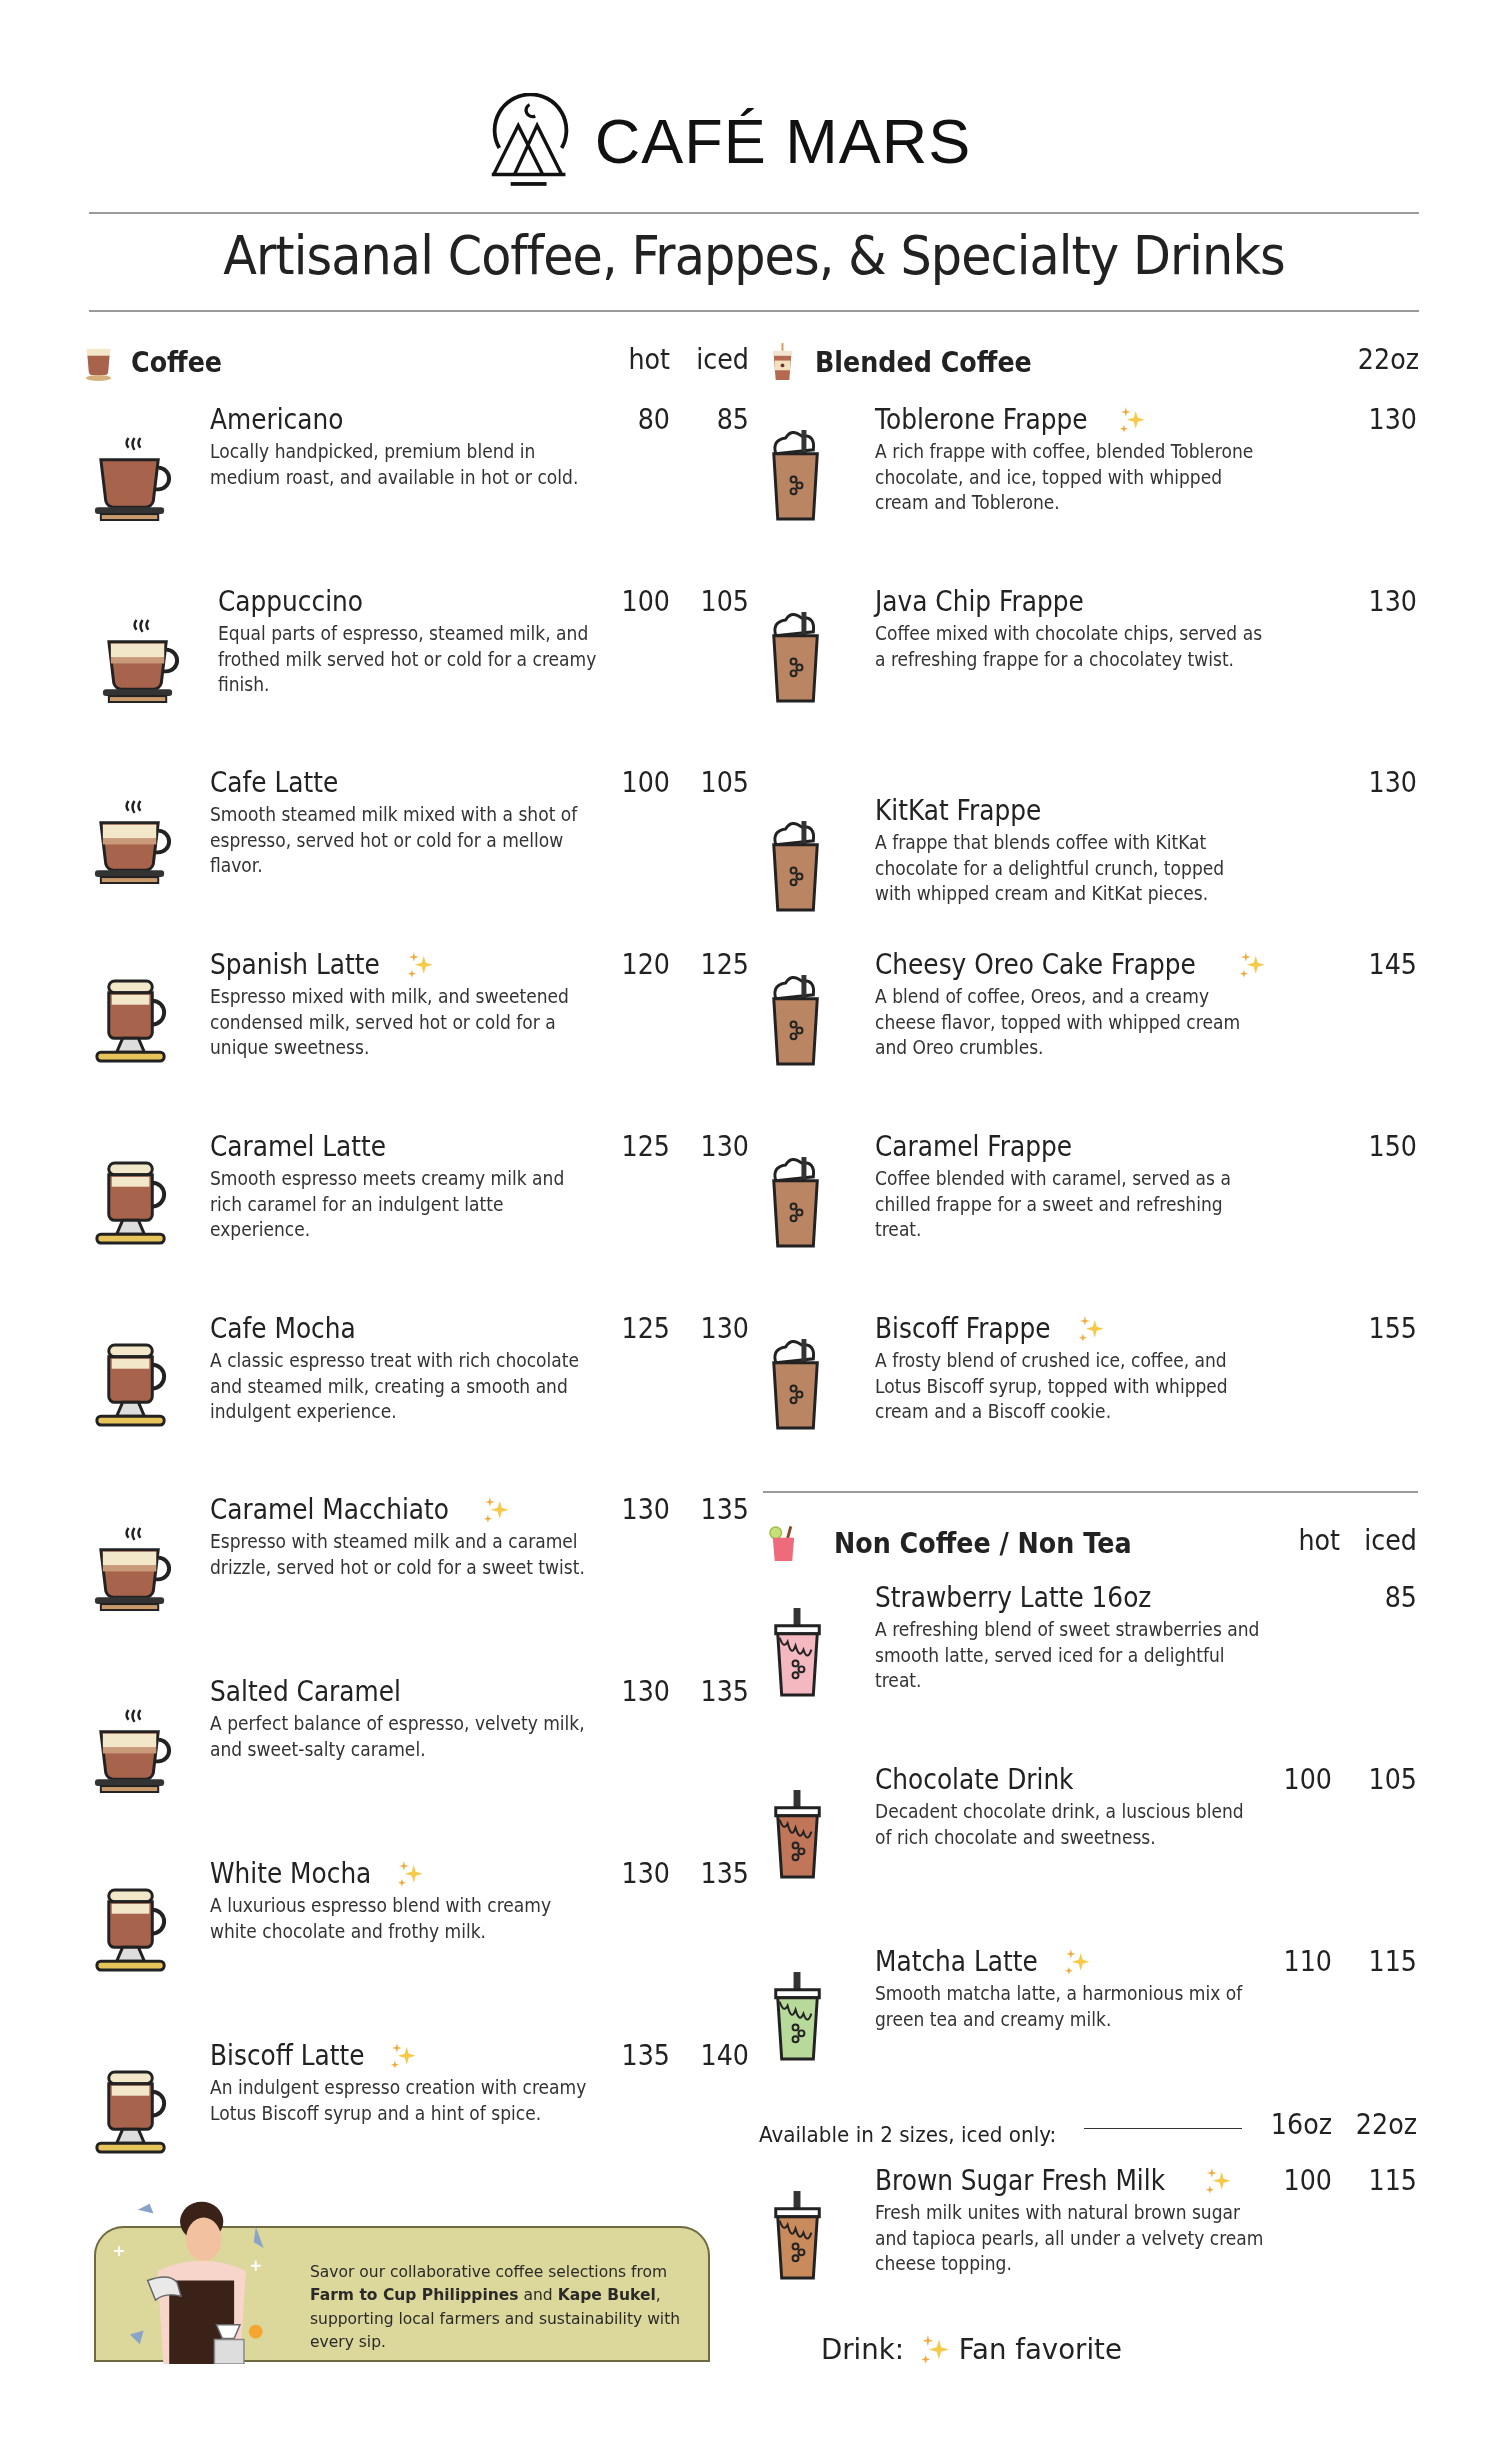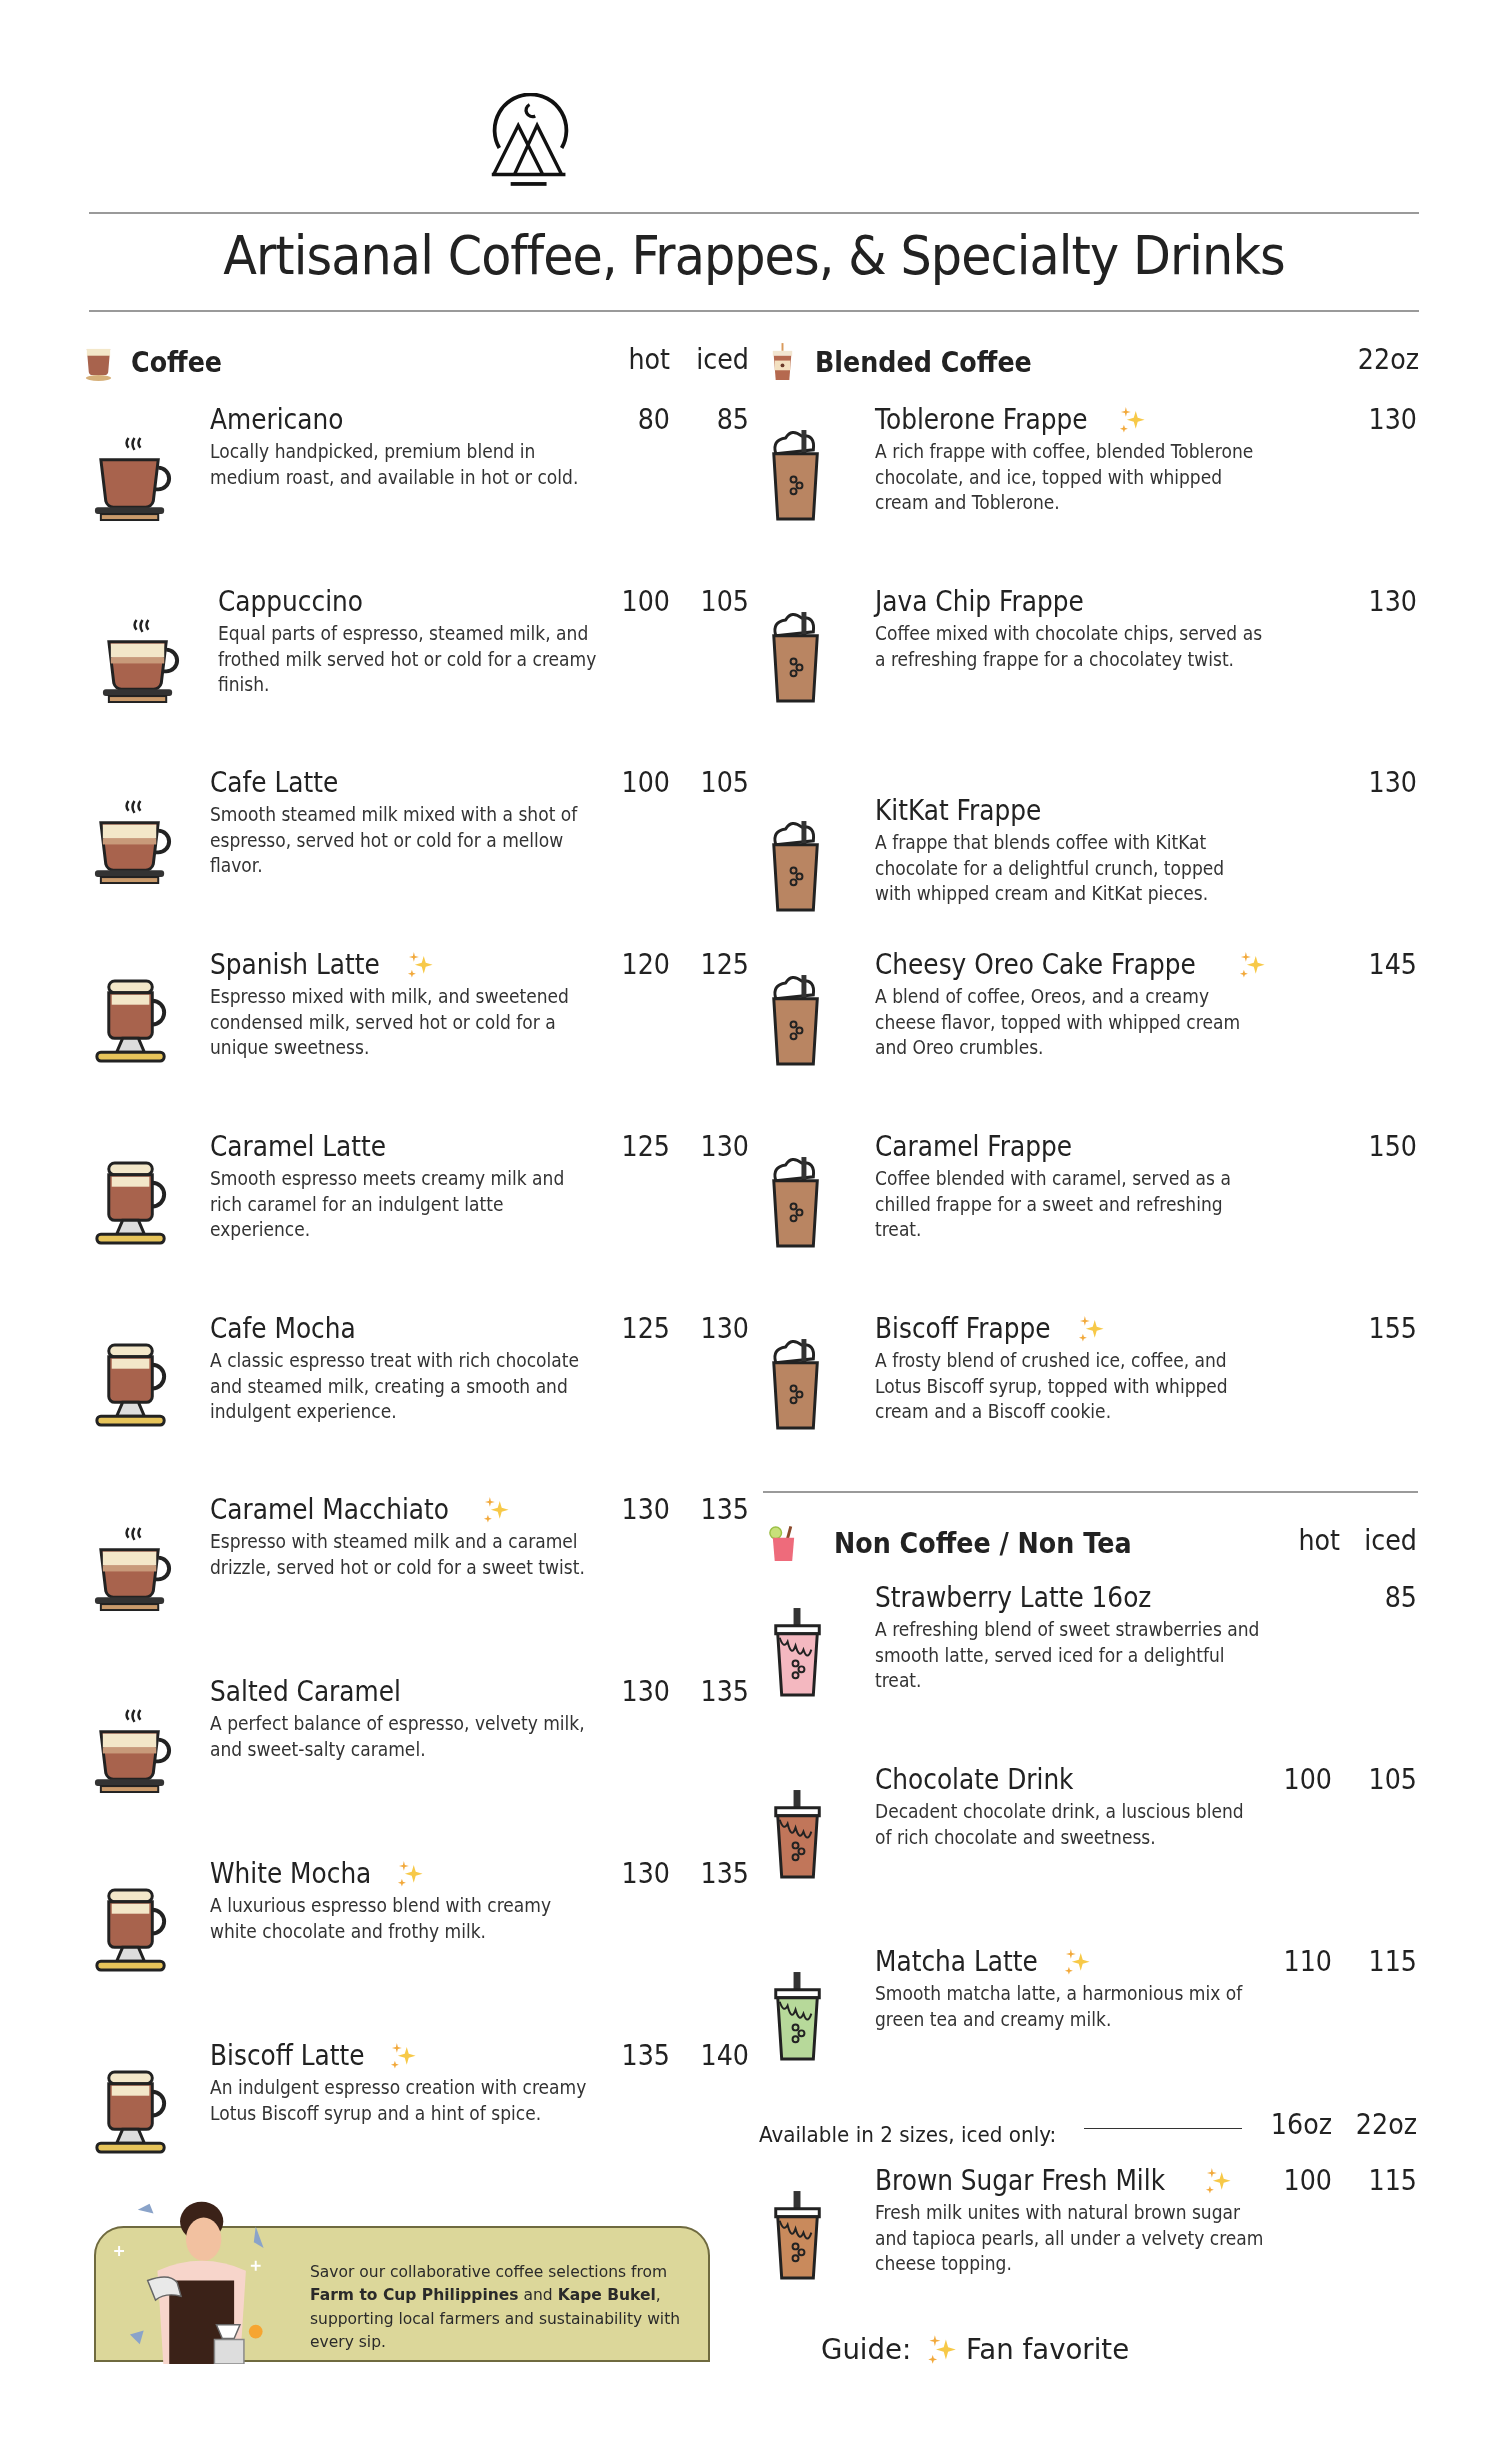--- a/index.html
+++ b/index.html
@@ -95,20 +95,21 @@
   </defs>
 </svg>
 
 <div class="logo">
   <svg viewBox="0 0 90 100">
     <path d="M12 58 A38 38 0 1 1 78 58" stroke="#111" stroke-width="4" fill="none"></path>
     <path d="M44 12 a6 6 0 0 0 6 12" stroke="#111" stroke-width="3.5" fill="none"></path>
     <path d="M6 86 L32 34 L58 86 M28 86 L52 34 L78 86 M4 86 H82" stroke="#111" stroke-width="3.5" fill="none"></path>
     <rect x="24" y="94" width="38" height="4" fill="#111"></rect>
   </svg>
+  <span class="logo-text">CAFÉ MARS</span>
 </div>
 
 <div class="hr" style="left:89px;top:212px;width:1330px;"></div>
 <div class="title">Artisanal Coffee, Frappes, &amp; Specialty Drinks</div>
 <div class="hr" style="left:89px;top:310px;width:1330px;"></div>
 
 <div class="sec-head" style="left:82px;top:343px;">
   <svg class="sec-icon" viewBox="0 0 34 40">
     <path d="M5 6 h24 l-2 24 a4 4 0 0 1 -4 3 h-12 a4 4 0 0 1 -4 -3z" fill="#a8634d"></path>
     <rect x="5" y="6" width="24" height="7" fill="#f3e7c9"></rect>
@@ -153,21 +154,21 @@
 <div class="sizes-row">
   <span class="sizes-label">Available in 2 sizes, iced only:</span>
   <div class="sizes-line"></div>
 </div>
 <div class="col-head" style="left:1251px;top:2108px;width:81px;">16oz</div>
 <div class="col-head" style="left:1332px;top:2108px;width:85px;">22oz</div>
 
 <div id="sized-list"></div>
 
 <div class="guide">
-  <span>Guide:</span>
+  <span>Drink:</span>
   <svg style="width:33px;height:33px;margin:0 7.9px 0 13.8px;" viewBox="0 0 34 34" width="33" height="33">
       <use href="#sparkle"></use>
     </svg>
   <span>Fan favorite</span>
 </div>
 
 <div class="banner">
   <div class="banner-text"><span>Savor our collaborative coffee selections from </span><b>Farm to Cup Philippines</b><span> and </span><b>Kape Bukel</b><span>, supporting local farmers and sustainability with every sip.</span></div>
 </div>
 <svg class="barista" viewBox="0 0 210 175">

